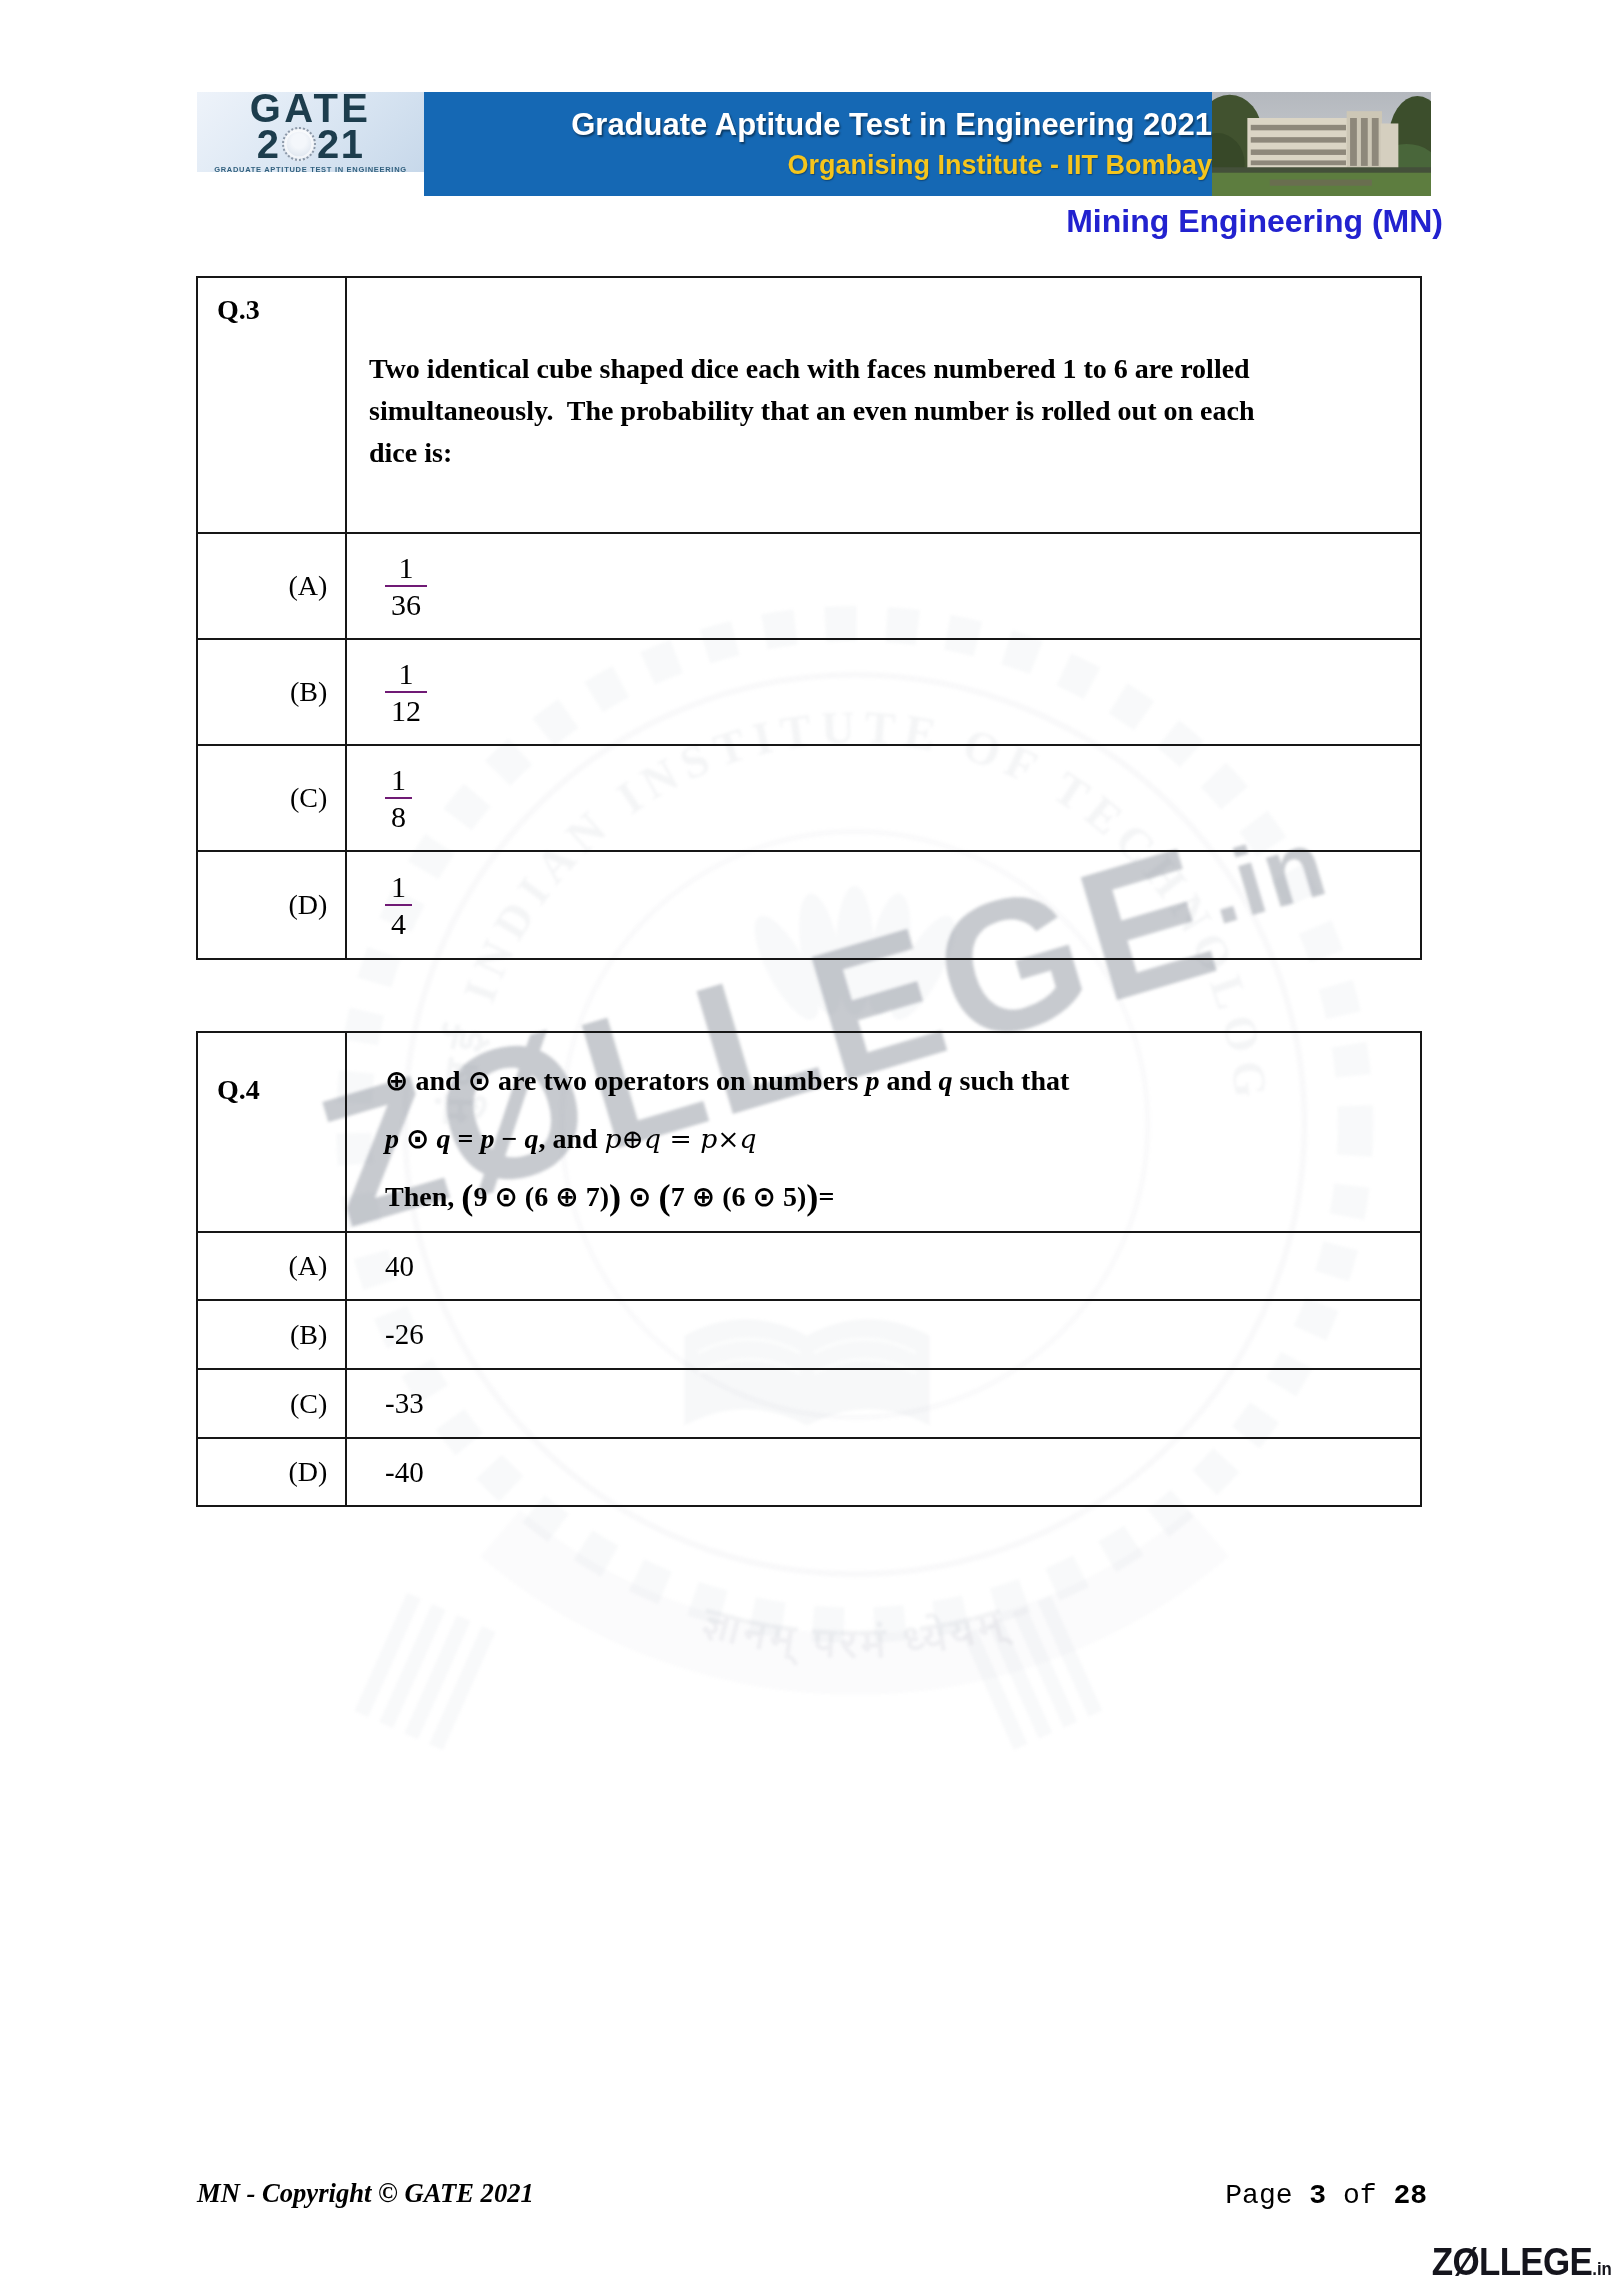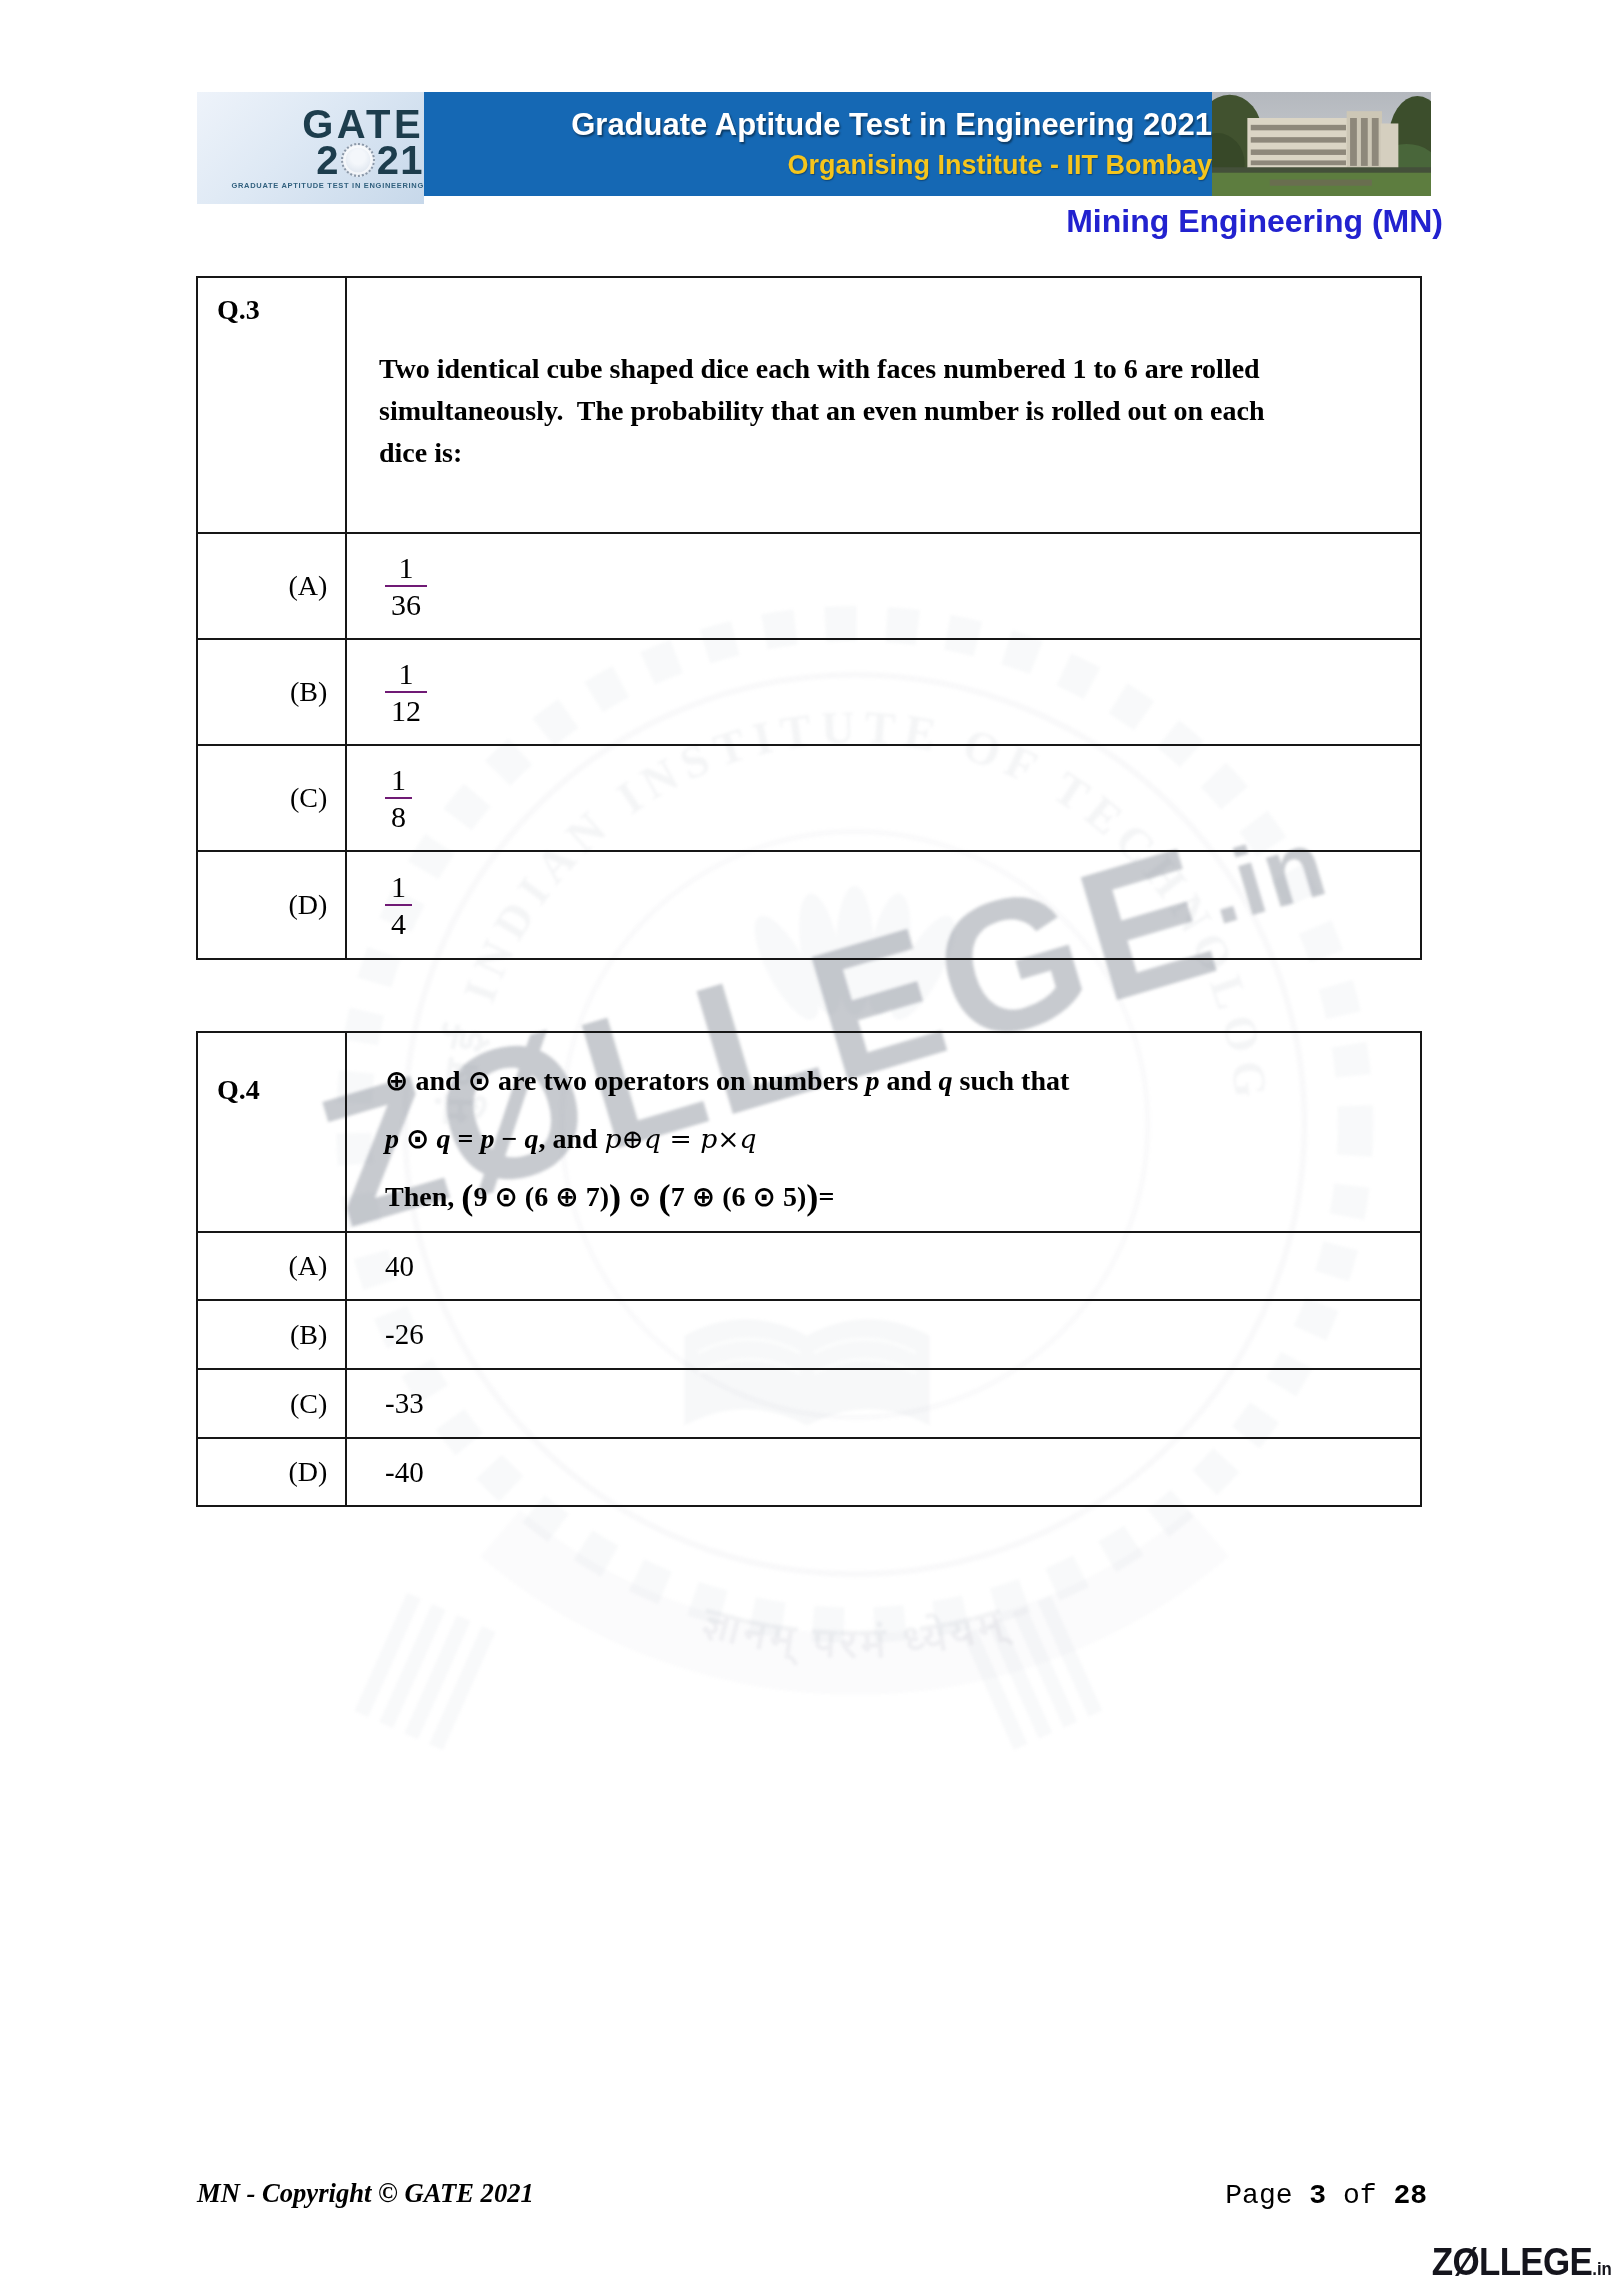--- a/index.html
+++ b/index.html
@@ -1,22 +1,22 @@
 <!DOCTYPE html>
 <html style="font-size:11px"><head>
 <meta charset="utf-8">
 <style>
   html,body{margin:0;padding:0;background:#9a9a9a;}
   .page{position:relative;width:1623px;height:2295px;background:#ffffff;overflow:hidden;
         font-family:"Liberation Serif",serif;color:#000;}
 
   
-  .gate-logo{position:absolute;left:197px;top:92px;width:227px;height:112px;
+  .gate-logo{position:absolute;left:197px;top:92px;width:227px;height:80px;
       background:linear-gradient(135deg,#eef3fa 0%,#dde8f4 45%,#c7d8ea 100%);
-      display:flex;flex-direction:column;align-items:flex-end;justify-content:center;}
+      display:flex;flex-direction:column;align-items:center;justify-content:center;}
   .gate-word{font-family:"Liberation Sans",sans-serif;font-weight:bold;font-size:40px;
       line-height:37px;letter-spacing:3.4px;color:#1d3d4d;}
   .gate-year{display:flex;align-items:center;font-family:"Liberation Sans",sans-serif;
       font-weight:bold;font-size:40px;line-height:35px;color:#1d3d4d;letter-spacing:1.4px;}
   .gate-seal{width:30px;height:30px;border-radius:50%;margin:0 1.4px;
       border:2px dotted #8b98a8;background:radial-gradient(circle at 50% 40%,#f4f7fb 30%,#cfd9e6 100%);
       box-shadow:inset 0 0 0 2.7px rgba(255,255,255,.6);}
   .gate-caption{font-family:"Liberation Sans",sans-serif;font-size:7.5px;font-weight:bold;
       letter-spacing:0.7px;color:#31607e;margin-top:3.4px;white-space:nowrap;}
 
@@ -44,21 +44,21 @@
   .qtable{position:absolute;left:196px;width:1226px;border:2px solid #161616;box-sizing:border-box;
       display:flex;flex-direction:column;background:transparent;}
   .qtable-q3{top:276px;justify-content:flex-end;}
   .qtable-q4{top:1031px;}
   .qrow{display:flex;border-top:2px solid #161616;box-sizing:border-box;}
   .qrow:first-child{border-top:none;}
   .cell-id{width:149px;flex:0 0 149px;border-right:2px solid #161616;box-sizing:border-box;}
   .cell-body{flex:1;box-sizing:border-box;}
   .qid{font-size:28px;font-weight:bold;padding:16.4px 0 0 19px;}
   .qid-q4{padding-top:41px;}
-  .qtext-q3{padding:70px 27px 0 32px;font-size:28px;font-weight:bold;line-height:1.5;}
+  .qtext-q3{padding:70px 27px 0 22px;font-size:28px;font-weight:bold;line-height:1.5;}
   .qtext-q3 .qline{display:block;}
   .qtext-q4{padding:31px 20.4px 0 38px;font-size:28px;}
   .qtext-q4 .qline{display:block;margin-bottom:24.5px;white-space:nowrap;}
   .opt-label{display:flex;align-items:center;justify-content:flex-end;
       padding-right:17.7px;font-size:28px;}
   .opt-body{display:flex;align-items:center;padding-left:38px;font-size:29px;}
   .frac{display:inline-block;text-align:center;font-size:30px;line-height:1.18;}
   .frac .num{display:block;padding:0 6.1px;}
   .frac .den{display:block;border-top:2px solid #701a75;padding:0 6.1px;}
   .seg-bold{font-weight:bold;}

